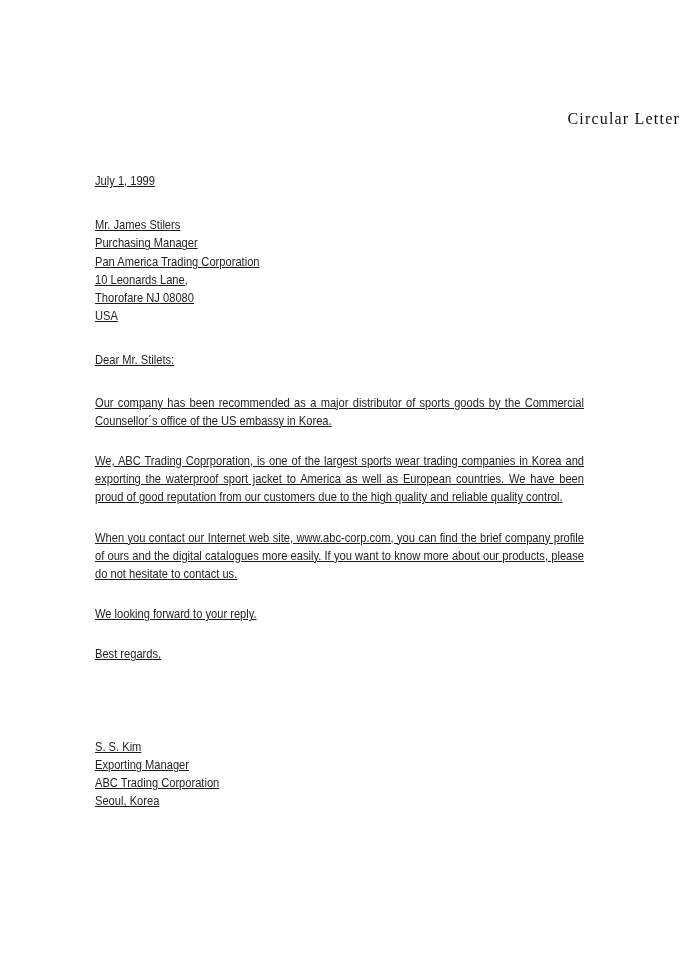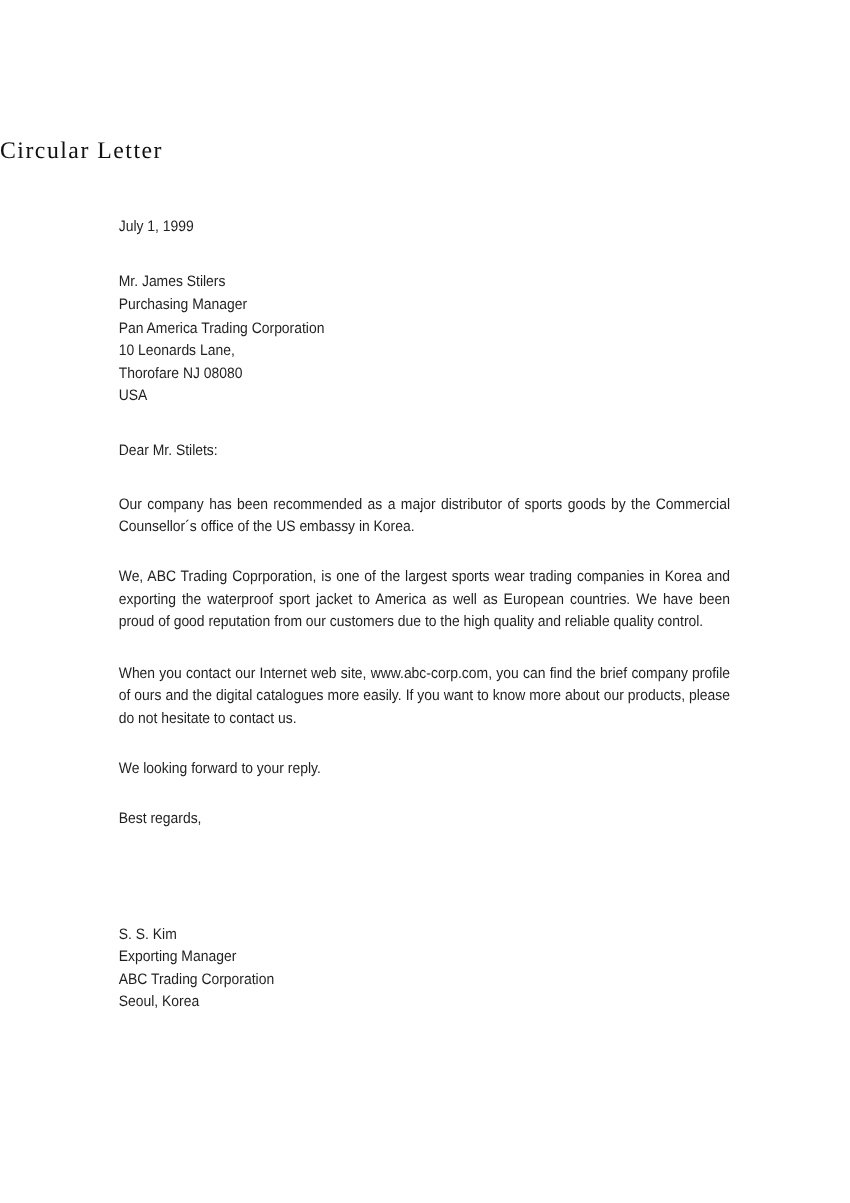--- a/index.html
+++ b/index.html
@@ -21,34 +21,35 @@
     position: absolute;
     inset: 0;
     background: #ffffff;
   }
 
   .letter-title {
     position: absolute;
     top: 110px;
     left: 0;
     width: 680px;
-    text-align: left;
+    text-align: right;
     font-family: "Liberation Serif", "DejaVu Serif", serif;
-    font-size: 19px;
+    font-size: 16px;
     font-weight: 400;
     letter-spacing: 1.2px;
     color: #111111;
     white-space: pre;
   }
 
   .body-col {
     position: absolute;
     left: 95px;
     top: 172px;
     width: 489px;
+    text-decoration: underline;
   }
 
   .blk {
     font-size: 12.1px;
     line-height: 18.2px;
     color: #1f1f1f;
     transform: scaleX(0.92);
     transform-origin: left top;
     width: 108.7%;
   }

